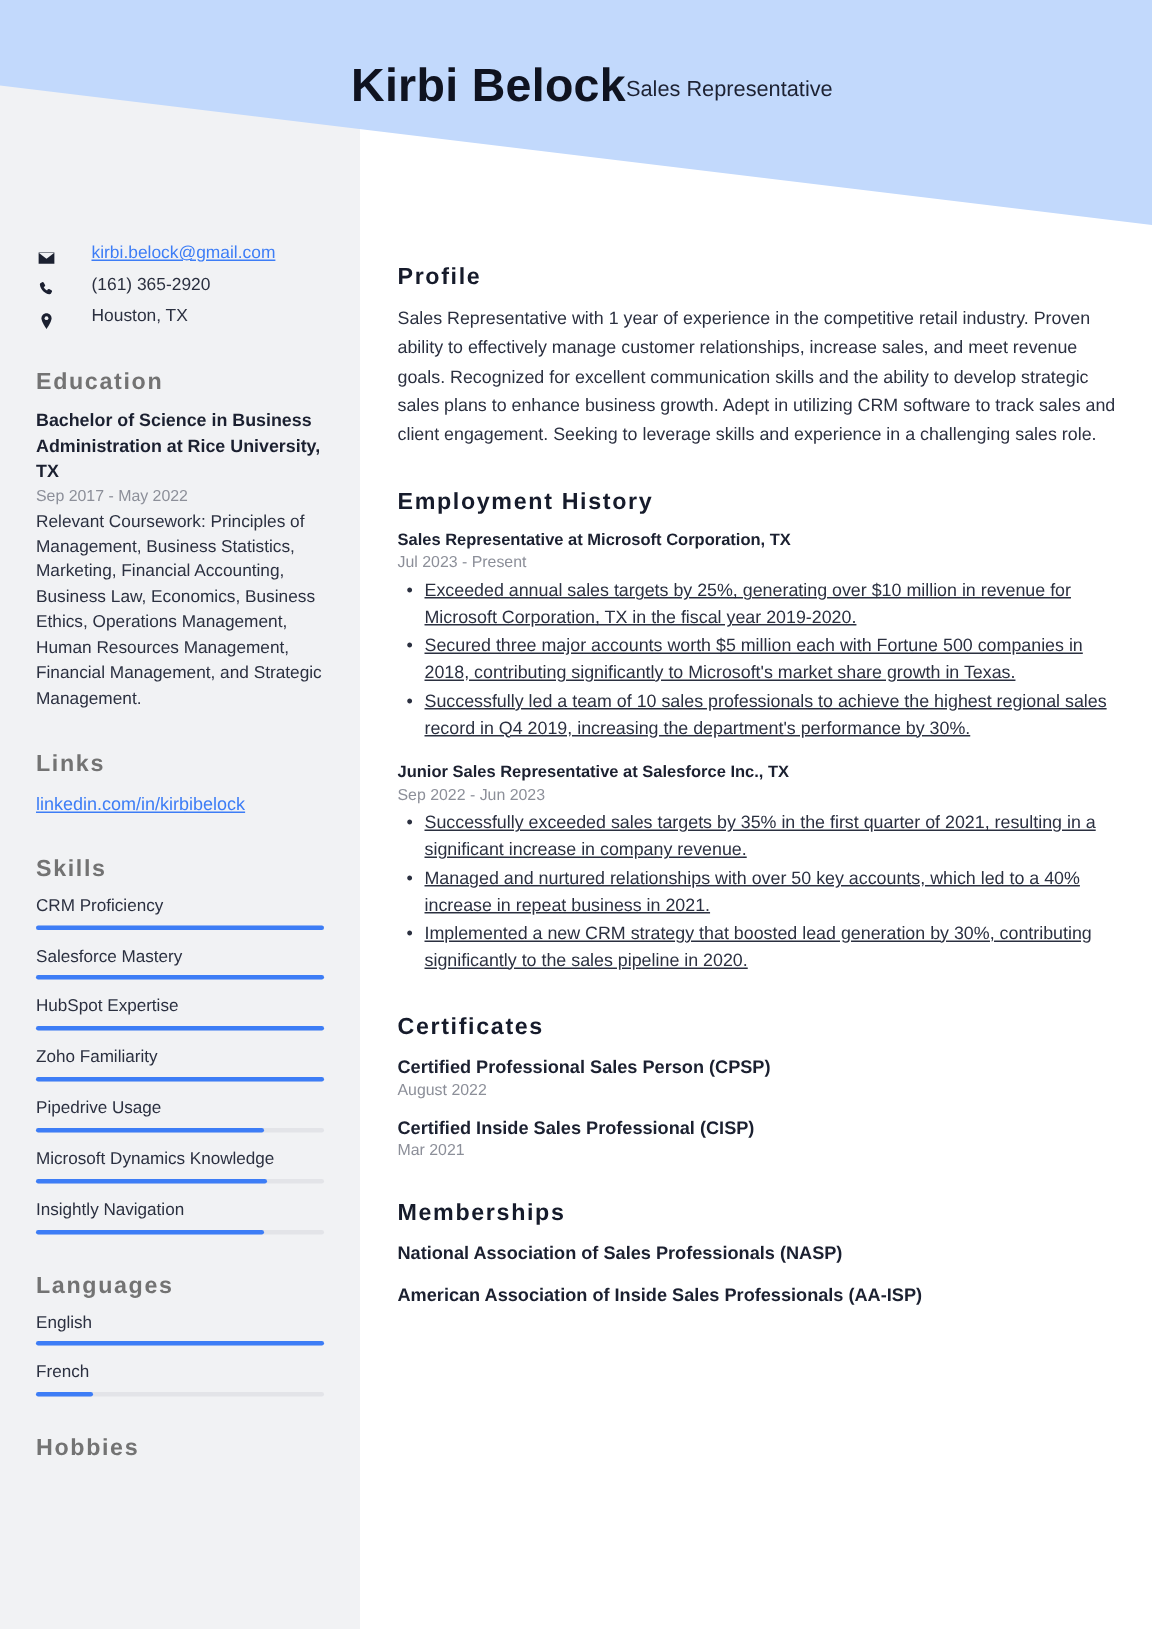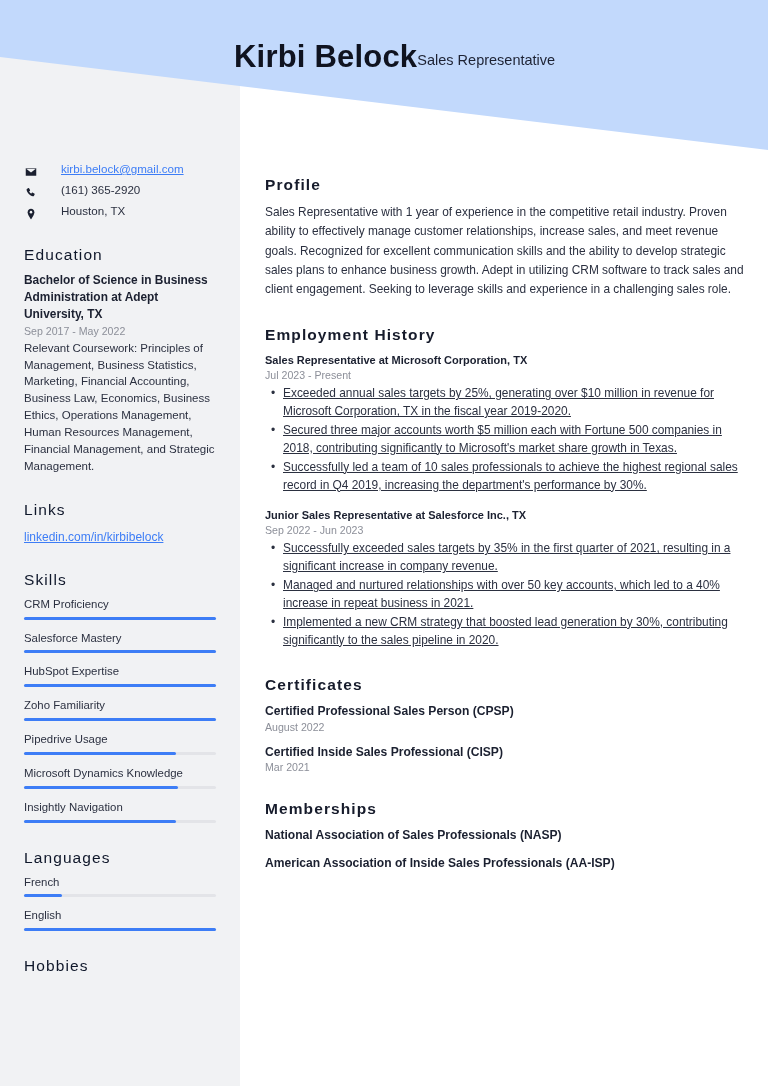--- a/index.html
+++ b/index.html
@@ -51,22 +51,22 @@
   .contact-item .ico {
     width:13px; flex:0 0 13px; display:flex; align-items:center; justify-content:center;
     padding-top:2px;
   }
   .contact-item .ico svg { display:block; }
   .contact-link {
     color:#3d7df6; text-decoration:underline; font-size:11.6px; word-break:break-all;
   }
 
   .side-h {
-    font-size:15.5px; font-weight:400; letter-spacing:1.1px;
-    color:#0f172a; margin:26px 0 8px 0;
+    font-size:15.5px; font-weight:700; letter-spacing:1.1px;
+    color:#737373; margin:26px 0 8px 0;
   }
   .edu-degree {
     font-size:11.9px; font-weight:700; line-height:1.42; color:#1b2030;
   }
   .edu-date {
     font-size:10.6px; color:#8c8f99; margin:2px 0 3px 0;
   }
   .edu-desc {
     font-size:11.5px; line-height:1.47; color:#2b3040;
   }
@@ -165,21 +165,21 @@
               <path fill="#1b2030" d="M8 1C5.5 1 3.5 3 3.5 5.5 3.5 9 8 15 8 15s4.5-6 4.5-9.5C12.5 3 10.5 1 8 1z"></path>
               <circle cx="8" cy="5.5" r="1.7" fill="#f1f2f4"></circle>
             </svg>
         </span>
         <span>Houston, TX</span>
       </li>
     </ul>
 
     <div class="side-h">Education</div>
     <div>
-      <div class="edu-degree">Bachelor of Science in Business Administration at Adept University, TX</div>
+      <div class="edu-degree">Bachelor of Science in Business Administration at Rice University, TX</div>
       <div class="edu-date">Sep 2017 - May 2022</div>
       <div class="edu-desc">Relevant Coursework: Principles of Management, Business Statistics, Marketing, Financial Accounting, Business Law, Economics, Business Ethics, Operations Management, Human Resources Management, Financial Management, and Strategic Management.</div>
     </div>
 
     <div class="side-h">Links</div>
     <div class="link-row">
       <a href="#">linkedin.com/in/kirbibelock</a>
     </div>
 
     <div class="side-h">Skills</div>
@@ -224,29 +224,29 @@
         <div class="bar-label">Insightly Navigation</div>
         <div class="bar-track">
           <div class="bar-fill" style="width: 79%;"></div>
         </div>
       </div>
     </div>
 
     <div class="side-h">Languages</div>
     <div>
       <div class="bar-item">
+        <div class="bar-label">English</div>
+        <div class="bar-track">
+          <div class="bar-fill" style="width: 100%;"></div>
+        </div>
+      </div>
+      <div class="bar-item">
         <div class="bar-label">French</div>
         <div class="bar-track">
           <div class="bar-fill" style="width: 20%;"></div>
-        </div>
-      </div>
-      <div class="bar-item">
-        <div class="bar-label">English</div>
-        <div class="bar-track">
-          <div class="bar-fill" style="width: 100%;"></div>
         </div>
       </div>
     </div>
 
     <div class="side-h">Hobbies</div>
   </div>
 
   <div class="main">
 
     <div class="sec">

